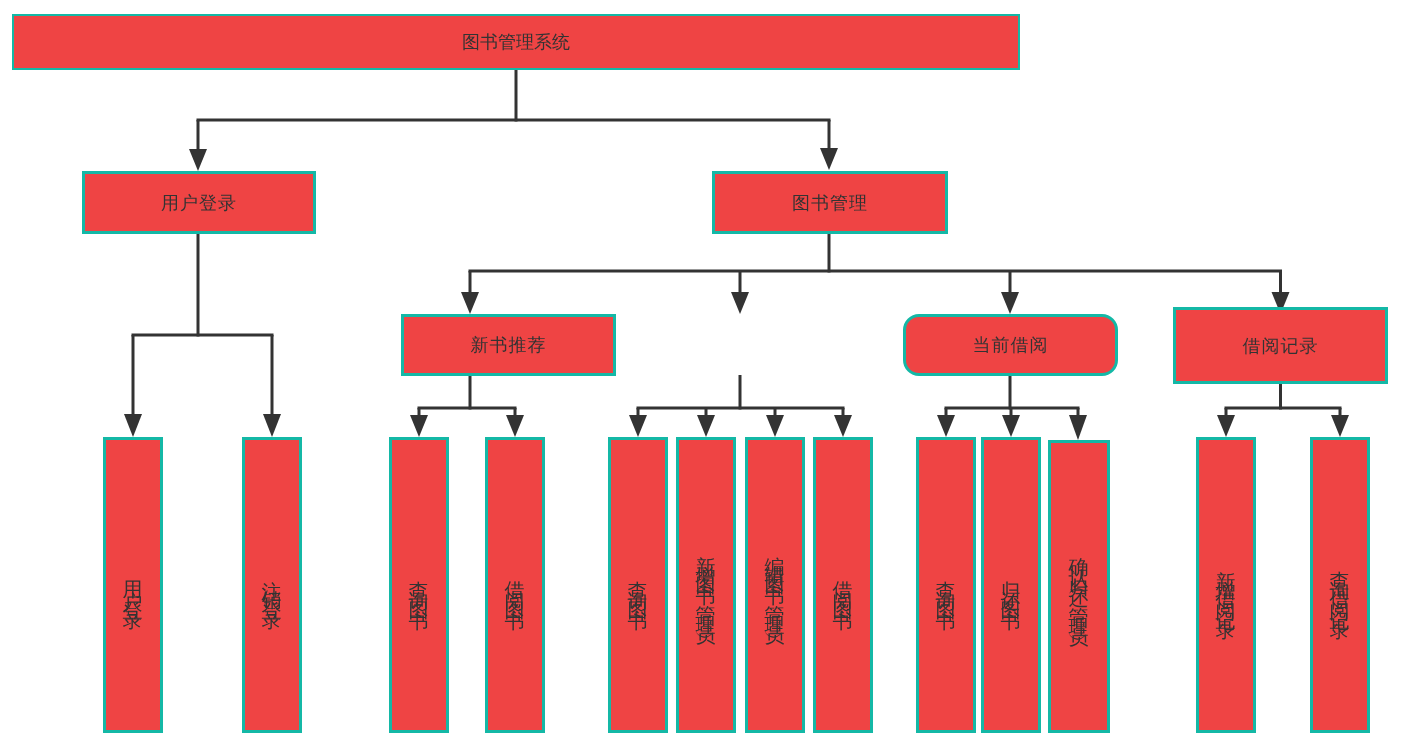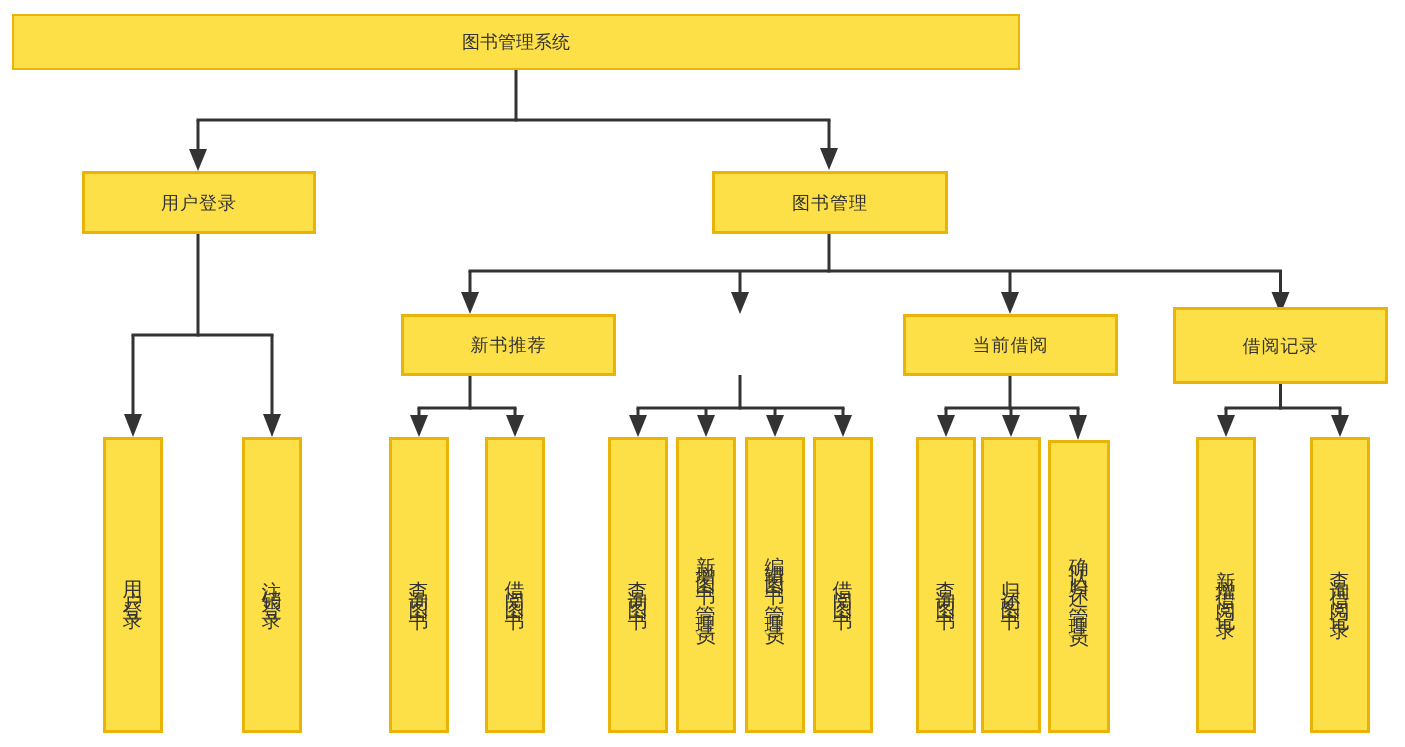--- a/index.html
+++ b/index.html
@@ -8,22 +8,22 @@
     width:1405px;height:747px;
     background:#ffffff;
     font-family:"Liberation Sans","DejaVu Sans",sans-serif;
     color:#333333;
     overflow:hidden;
   }
   #wires{position:absolute;left:0;top:0;width:1405px;height:747px;}
   .box{
     position:absolute;
     box-sizing:border-box;
-    border:3px solid #eab308;
-    background:#fde047;
+    border:3px solid #14b8a6;
+    background:#ef4444;
     display:flex;
     align-items:center;
     justify-content:center;
   }
   .h-box{font-size:18px;letter-spacing:1px;}
   .root-box{border-width:2px;font-size:18px;}
   .v-box span{
     writing-mode:vertical-rl;
     text-orientation:mixed;
     font-size:20px;
@@ -121,21 +121,21 @@
   <div class="box h-box" style="left:82px;top:171px;width:234px;height:63px;">
     <span>用户登录</span>
   </div>
   <div class="box h-box" style="left:712px;top:171px;width:236px;height:63px;">
     <span>图书管理</span>
   </div>
 
   <div class="box h-box" style="left:363px;top:314px;width:215px;height:62px;margin-left:38px;">
     <span>新书推荐</span>
   </div>
-  <div class="box h-box" style="left:903px;top:314px;width:215px;height:62px;">
+  <div class="box h-box" style="left:903px;top:314px;width:215px;height:62px;border-radius:16px;">
     <span>当前借阅</span>
   </div>
   <div class="box h-box" style="left:1173px;top:307px;width:215px;height:77px;">
     <span>借阅记录</span>
   </div>
 
   <div class="box v-box" style="left:103px;top:437px;width:60px;height:296px;">
     <span>用户登录</span>
   </div>
   <div class="box v-box" style="left:242px;top:437px;width:60px;height:296px;">

